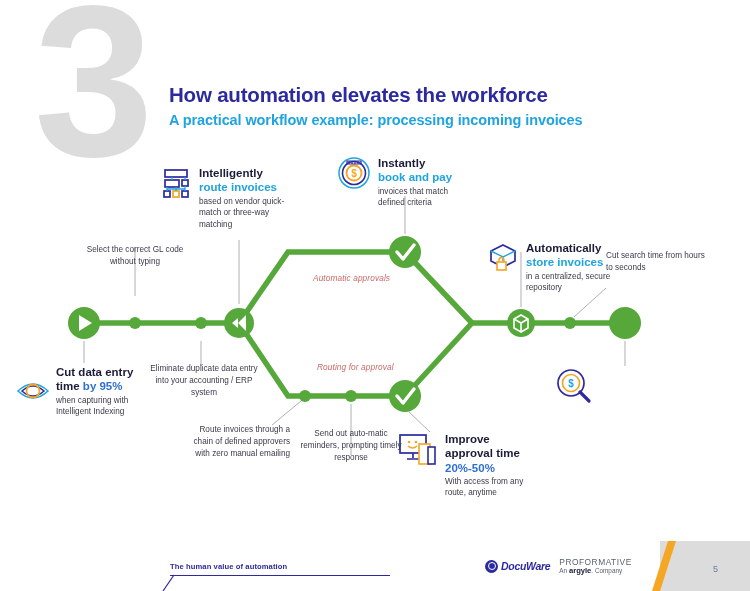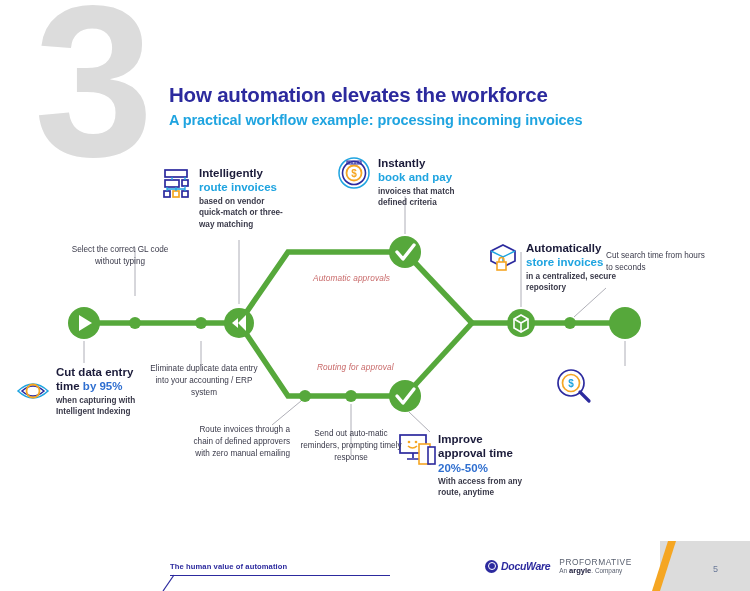--- a/index.html
+++ b/index.html
@@ -37,21 +37,21 @@
   .flow{position:absolute;left:0;top:0;width:750px;height:591px;}
 
   
   .callout{position:absolute;}
   .c-head{
     font-size:11.5px;font-weight:700;color:#1b1b3a;line-height:1.24;
   }
   .c-head .accent{color:#1fa4e0;font-weight:700;}
   .c-head .accent2{color:#2f6fd0;font-weight:700;}
   .c-sub{
-    font-size:8.2px;color:#3a3a4a;line-height:1.42;font-weight:700;margin-top:1px;
+    font-size:8.2px;color:#3a3a4a;line-height:1.42;font-weight:400;margin-top:1px;
   }
   .tick{
     font-size:8.2px;color:#3a3a4a;line-height:1.45;font-weight:400;
   }
   .tick.c{text-align:center;}
   .tick.r{text-align:right;}
 
   .phase{
     position:absolute;
     font-size:8.3px;font-style:italic;color:#c96a6a;
@@ -240,21 +240,21 @@
         <div class="c-head">
           <span>Cut data entry time</span>
           <span class="accent2">by 95%</span>
         </div>
         <div class="c-sub">when capturing with Intelligent Indexing</div>
       </div>
     </div>
   </div>
 
   <div class="callout" style="left:398px;top:432px;width:130px;">
-    <div style="display:flex;gap:0;align-items:flex-start;">
+    <div style="display:flex;gap:7px;align-items:flex-start;">
       <svg width="40" height="36" viewBox="0 0 40 36">
         <rect x="2" y="3" width="26" height="18" fill="none" stroke="#2c2a9e" stroke-width="1.7"></rect>
         <path d="M15 21 v5 M9 27 h12" stroke="#2c2a9e" stroke-width="1.7" fill="none"></path>
         <circle cx="11" cy="10" r="1.3" fill="#f5a623"></circle>
         <circle cx="18" cy="10" r="1.3" fill="#f5a623"></circle>
         <path d="M10 14 q4.5 4 9 0" stroke="#f5a623" stroke-width="1.6" fill="none"></path>
         <rect x="21" y="12" width="11" height="20" fill="#fff" stroke="#f5a623" stroke-width="1.6"></rect>
         <rect x="30" y="15" width="7" height="17" fill="#fff" stroke="#2c2a9e" stroke-width="1.6"></rect>
       </svg>
       <div style="flex:1;">
@@ -271,21 +271,21 @@
     <div style="display:flex;gap:6px;align-items:flex-start;">
       <svg width="36" height="36" viewBox="0 0 36 36">
         <circle cx="15" cy="15" r="13" fill="none" stroke="#2c2a9e" stroke-width="1.7"></circle>
         <circle cx="15" cy="15" r="8.5" fill="none" stroke="#f5a623" stroke-width="1.7"></circle>
         <text x="15" y="19" font-family="Liberation Sans, sans-serif" font-size="10" font-weight="700" fill="#1fa4e0" text-anchor="middle">$</text>
         <path d="M24 24 L33 33" stroke="#2c2a9e" stroke-width="3.2" stroke-linecap="round"></path>
       </svg>
     </div>
   </div>
 
-  <div class="callout tick c" style="left:60px;top:244px;width:120px;">Select the correct GL code without typing</div>
+  <div class="callout tick c" style="left:75px;top:244px;width:120px;">Select the correct GL code without typing</div>
   <div class="callout tick c" style="left:148px;top:363px;width:112px;">Eliminate duplicate data entry into your accounting / ERP system</div>
   <div class="callout tick r" style="left:186px;top:424px;width:104px;">Route invoices through a chain of defined approvers with zero manual emailing</div>
   <div class="callout tick c" style="left:299px;top:428px;width:104px;">Send out auto-matic reminders, prompting timely response</div>
   <div class="callout tick" style="left:606px;top:250px;width:100px;">Cut search time from hours to seconds</div>
 
   <div class="foot-label">The human value of automation</div>
   <div class="foot-rule"></div>
   <svg class="foot-slash" viewBox="0 0 14 17">
     <path d="M1 17 L12 1" stroke="#2c2a9e" stroke-width="1.2" fill="none"></path>
   </svg>

